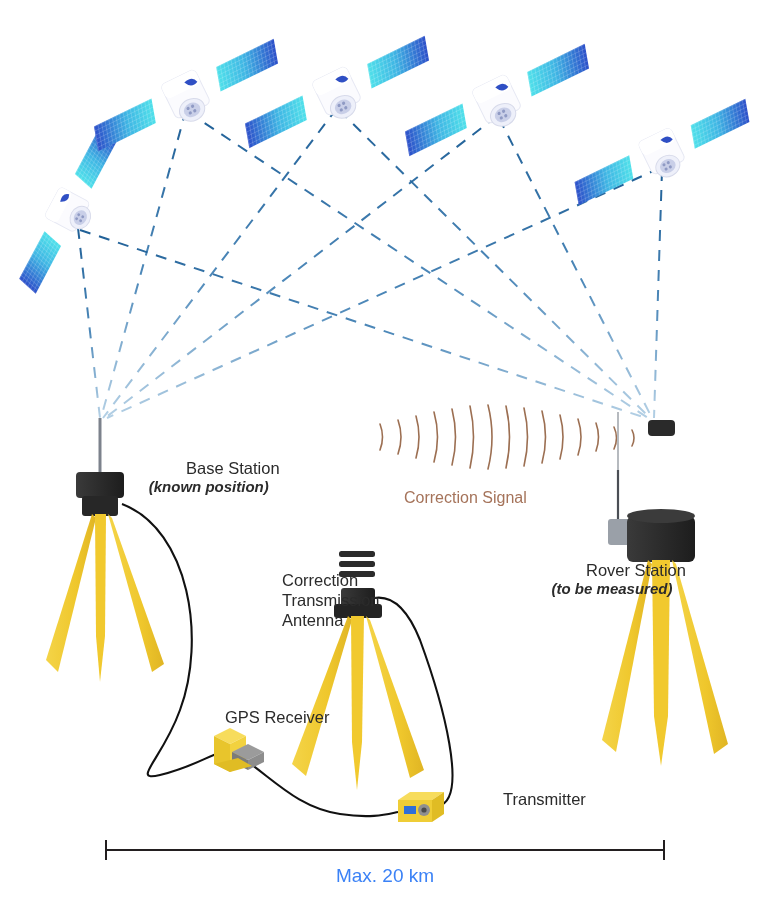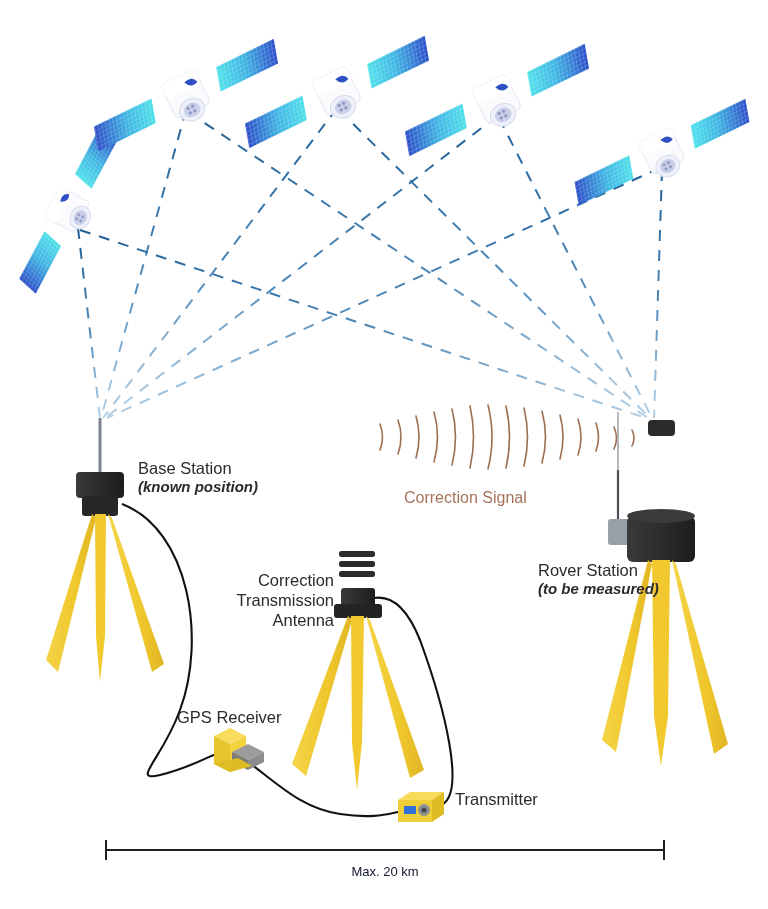--- a/index.html
+++ b/index.html
@@ -27,36 +27,37 @@
   .lbl {
     position: absolute;
     color: #231f20;
     white-space: nowrap;
     line-height: 1.22;
   }
   .lbl-main {
     font-size: 16.5px;
     font-weight: 400;
     color: #2b2b2b;
+    margin-left: 48px;
   }
   .lbl-sub {
     font-size: 15px;
     font-style: italic;
     font-weight: 700;
     color: #2b2b2b;
   }
   .lbl-center { text-align: center; }
   .lbl-right  { text-align: right; }
   .lbl-signal {
     font-size: 16px;
     color: #a5735a;
   }
   .lbl-scale {
-    font-size: 13px;
-    color: #0f172a;
+    font-size: 19px;
+    color: #3b82f6;
   }
 </style>
 </head>
 <body>
 
 <div id="stage">
 
   <svg id="scene" viewBox="0 0 768 909">
     <defs>
 

